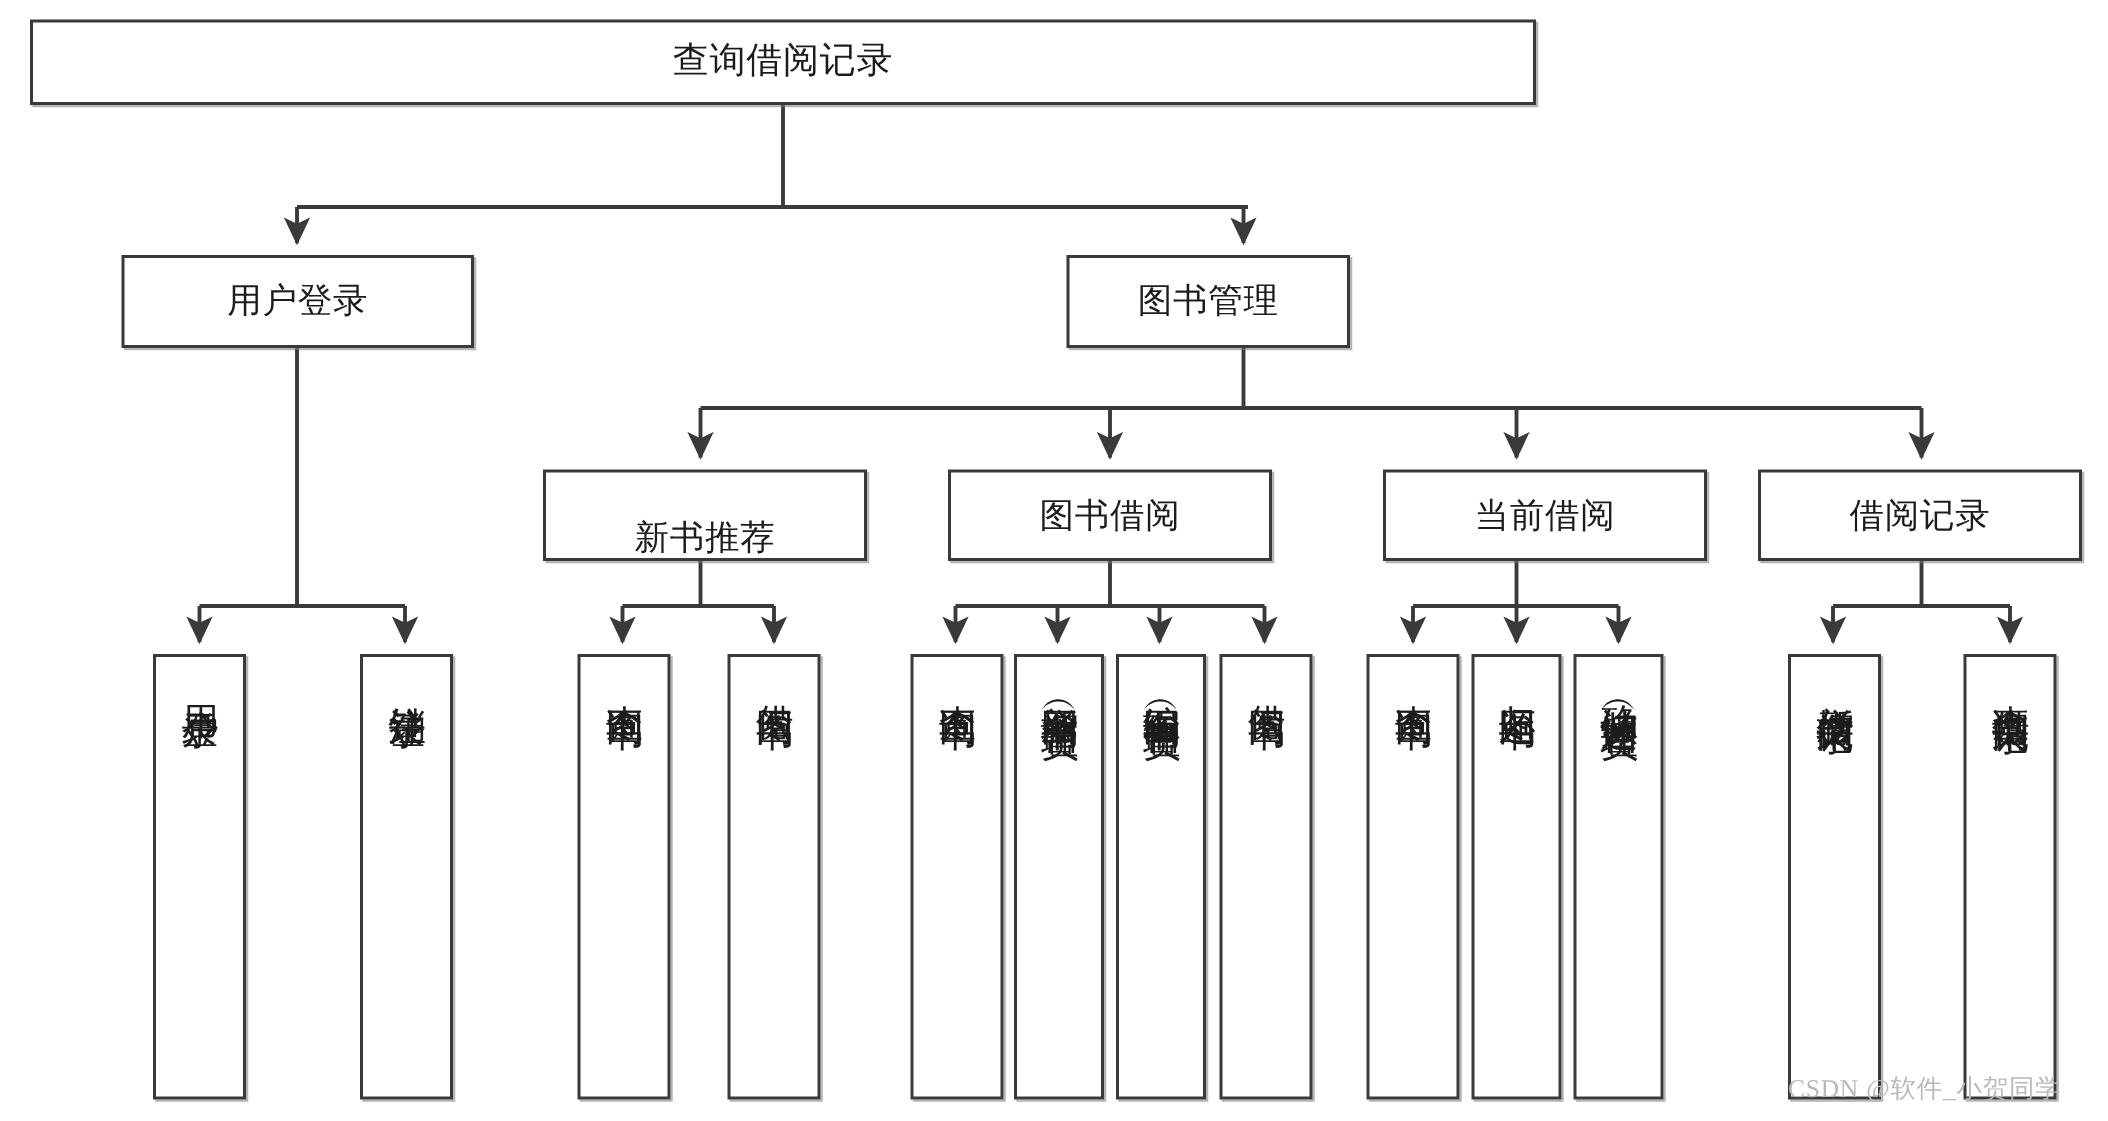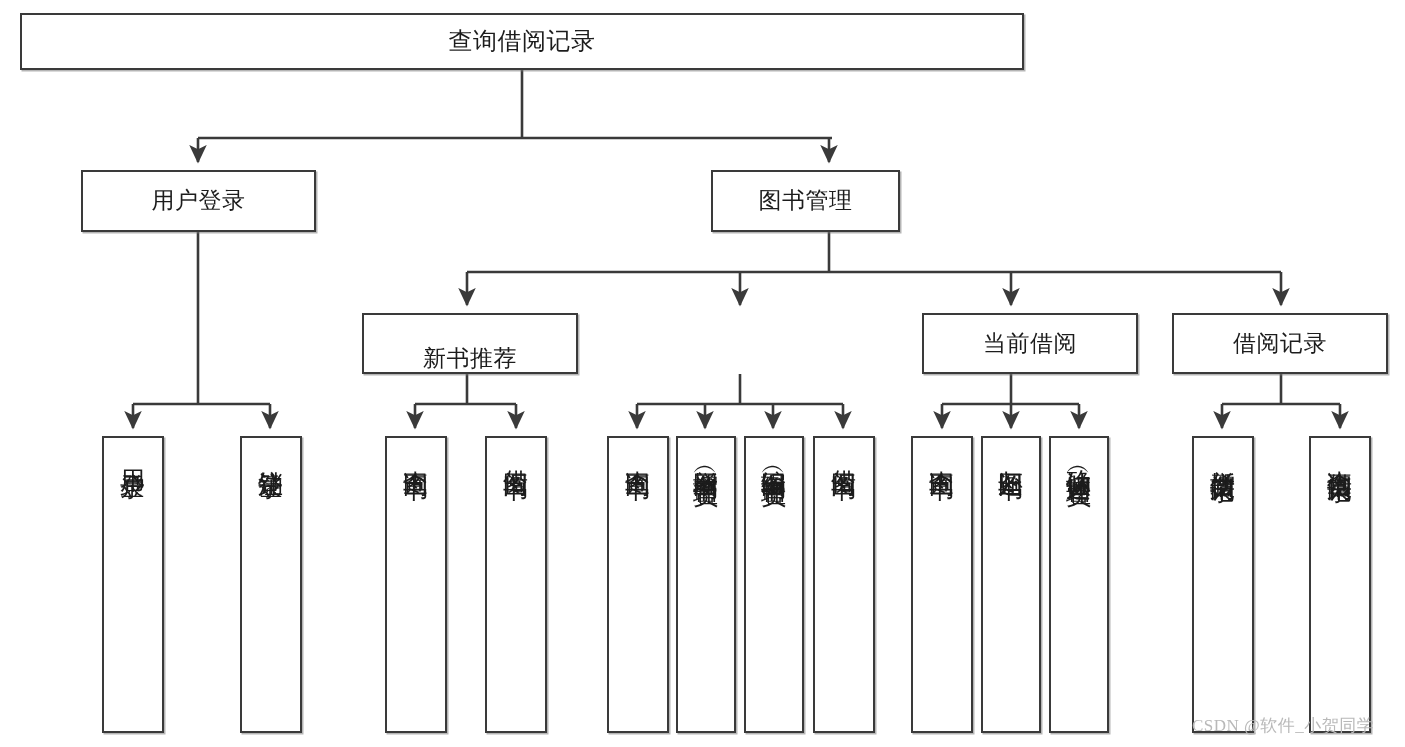--- a/index.html
+++ b/index.html
@@ -140,20 +140,23 @@
   <div class="node horiz" style="left:81px; top:170px; width:235px; height:62px;">
     <span class="label">用户登录</span>
   </div>
   <div class="node horiz" style="left:711px; top:170px; width:189px; height:62px;">
     <span class="label">图书管理</span>
   </div>
 
   <div class="node horiz" style="left:362px; top:313px; width:216px; height:61px;align-items:flex-end;">
     <span class="label">新书推荐</span>
   </div>
+  <div class="node horiz" style="left:632px; top:313px; width:216px; height:61px;">
+    <span class="label">图书借阅</span>
+  </div>
   <div class="node horiz" style="left:922px; top:313px; width:216px; height:61px;">
     <span class="label">当前借阅</span>
   </div>
   <div class="node horiz" style="left:1172px; top:313px; width:216px; height:61px;">
     <span class="label">借阅记录</span>
   </div>
 
   <div class="node vert" style="left:102px; top:436px; width:62px; height:297px;">
     <span class="label">用户登录</span>
   </div>

